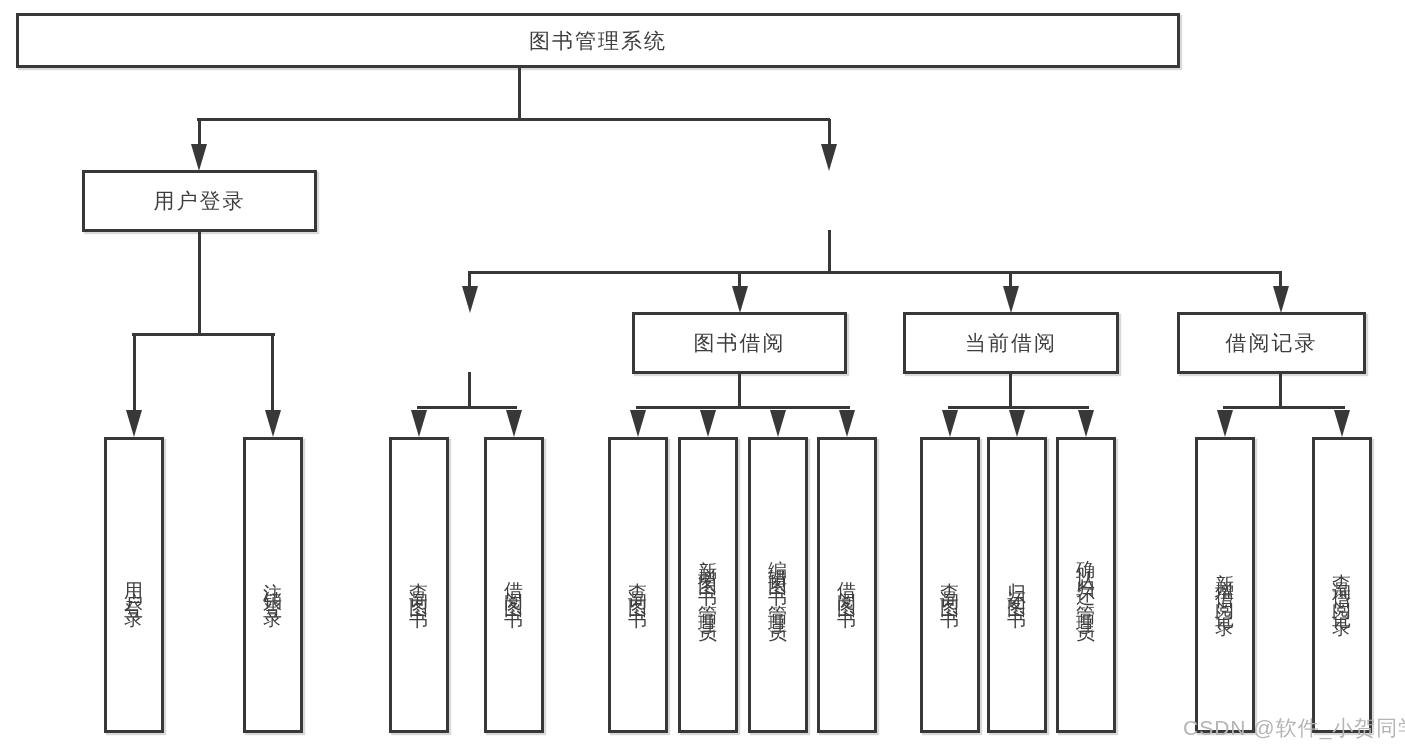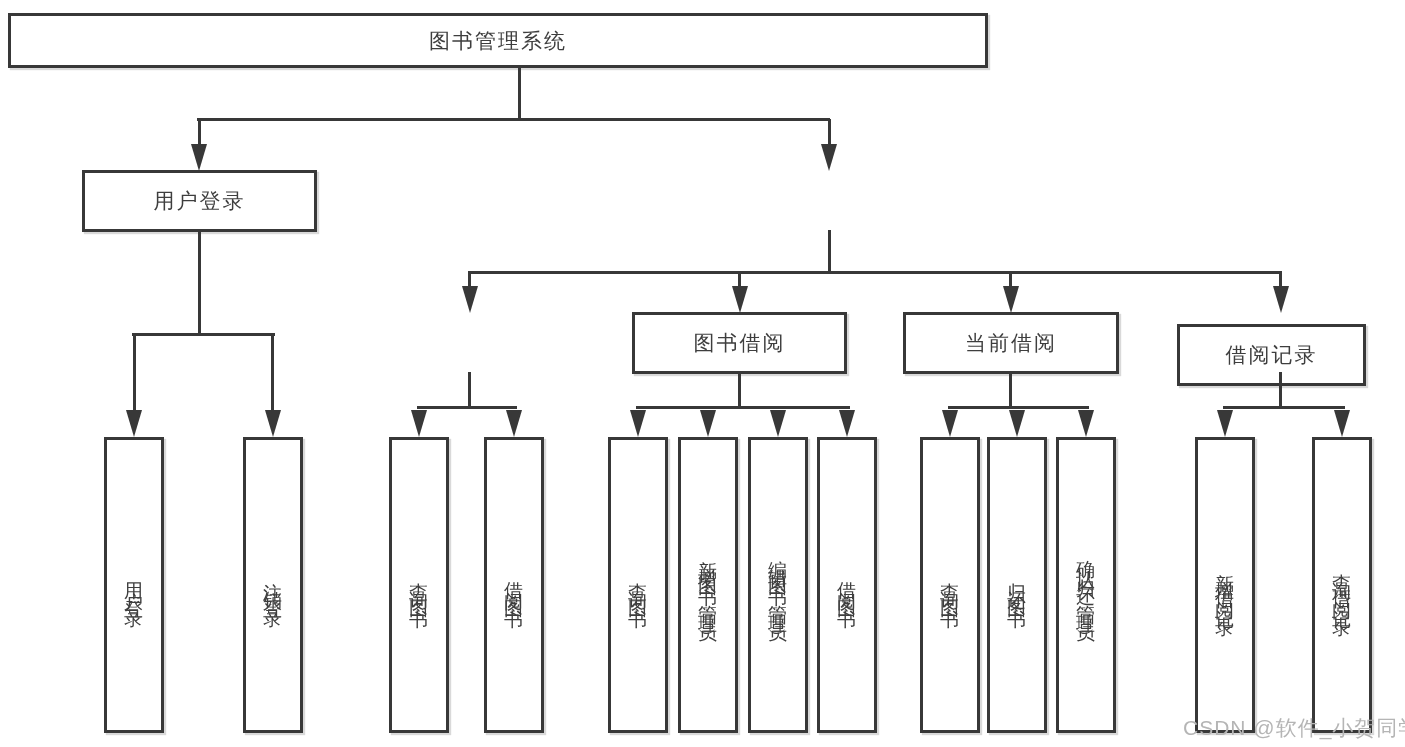--- a/index.html
+++ b/index.html
@@ -30,35 +30,35 @@
   .watermark{
     position:absolute;left:1183px;top:714px;font-size:21px;color:#b5b5b5;
     white-space:nowrap;z-index:10;letter-spacing:1px;
   }
 </style>
 </head>
 <body>
 
 <div id="canvas">
 
-  <div class="box" style="left:8px;top:13px;width:980px;height:55px">
+  <div class="box" style="left:16px;top:13px;width:1164px;height:55px">
     <span class="hlabel">图书管理系统</span>
   </div>
 
   <div class="box" style="left:82px;top:170px;width:235px;height:62px">
     <span class="hlabel">用户登录</span>
   </div>
 
   <div class="box" style="left:632px;top:312px;width:215px;height:62px">
     <span class="hlabel">图书借阅</span>
   </div>
   <div class="box" style="left:903px;top:312px;width:216px;height:62px">
     <span class="hlabel">当前借阅</span>
   </div>
-  <div class="box" style="left:1177px;top:324px;width:189px;height:62px">
+  <div class="box" style="left:1177px;top:312px;width:189px;height:62px">
     <span class="hlabel">借阅记录</span>
   </div>
 
   <div class="box" style="left:104px;top:437px;width:60px;height:296px">
     <span class="vlabel">用户登录</span>
   </div>
   <div class="box" style="left:243px;top:437px;width:60px;height:296px">
     <span class="vlabel">注销登录</span>
   </div>
 

